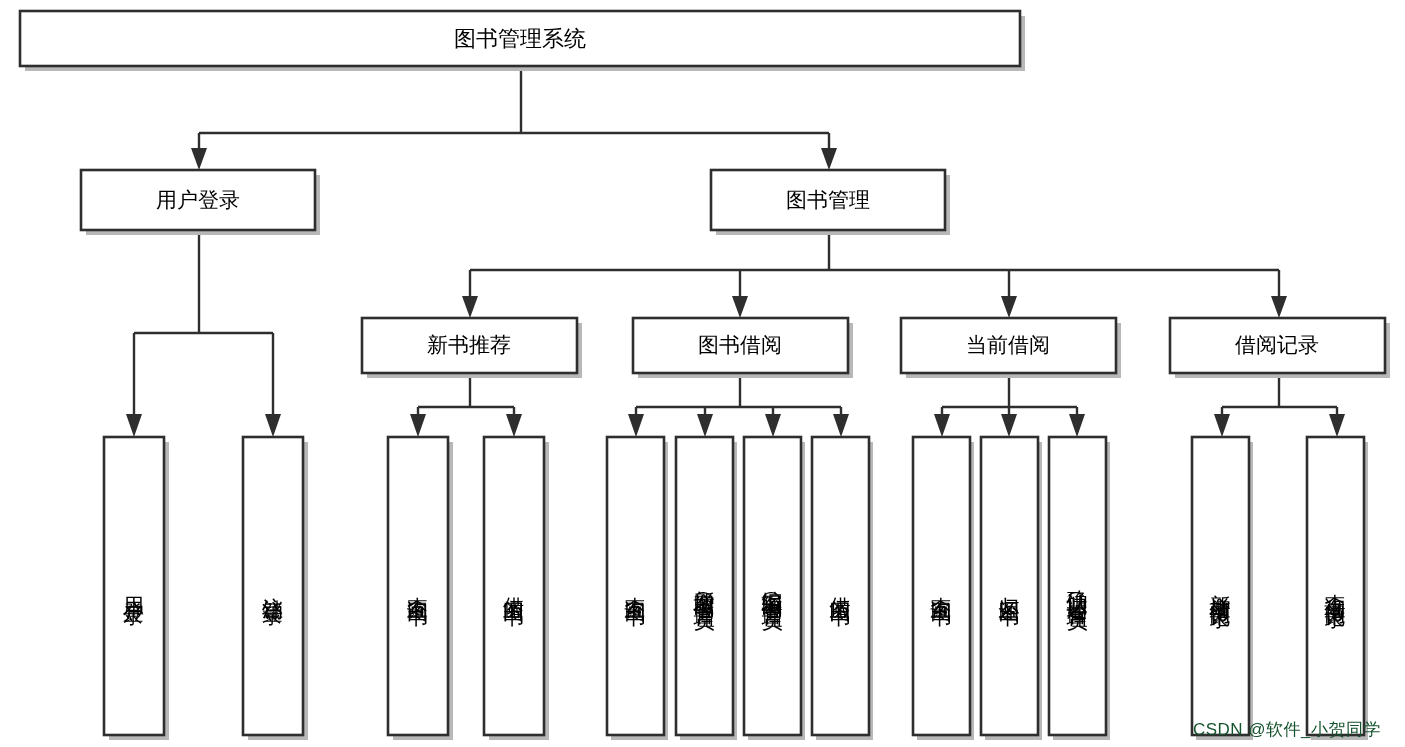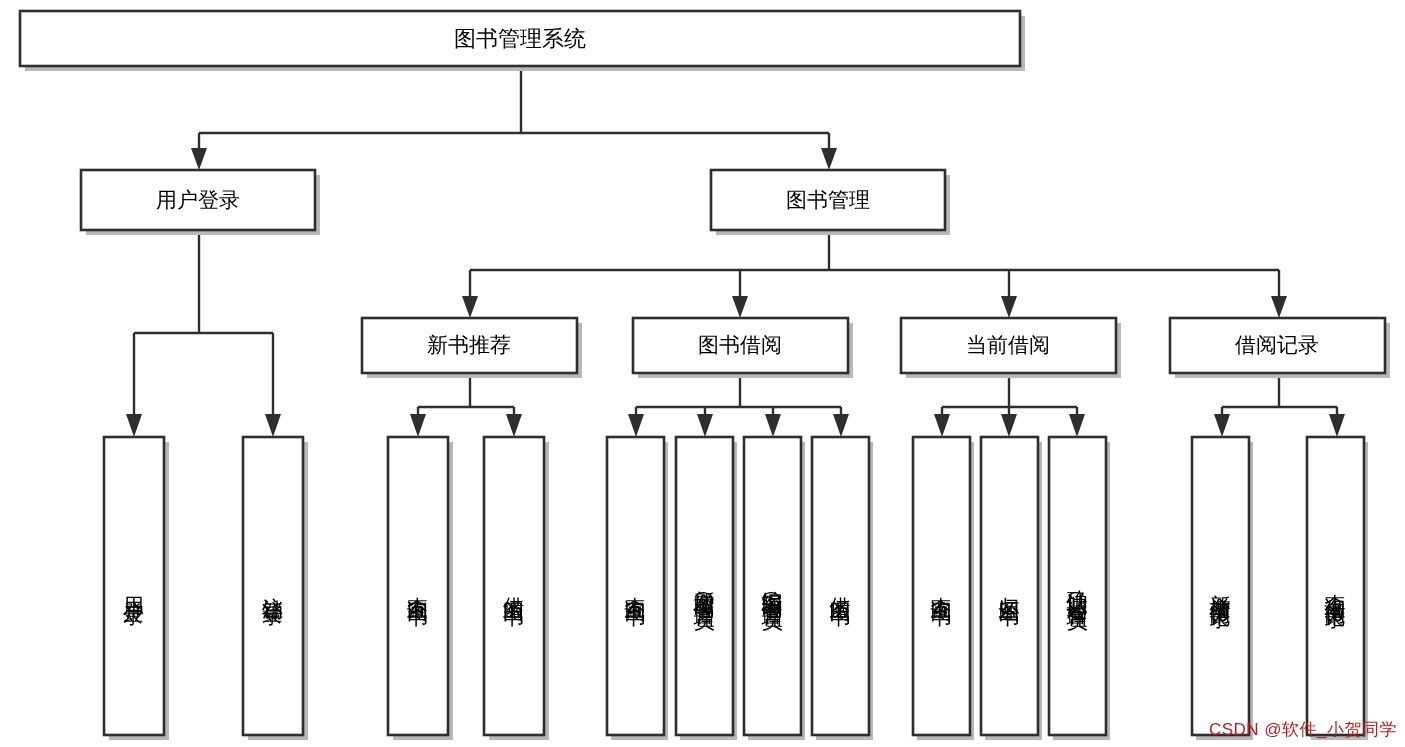--- a/index.html
+++ b/index.html
@@ -69,25 +69,25 @@
     color: #000000;
     letter-spacing: 3px;
     display: flex;
     align-items: center;
     justify-content: center;
     white-space: nowrap;
     pointer-events: none;
   }
   .watermark {
     position: absolute;
-    right: 8px;
+    right: 24px;
     bottom: 6px;
     font-family: "Liberation Sans", "DejaVu Sans", sans-serif;
     font-size: 17px;
-    color: #b91c1c;
+    color: #14532d;
     letter-spacing: 0.5px;
     white-space: nowrap;
   }
 </style>
 </head>
 <body>
 
 <div id="diagram-root">
 
   <svg class="flow-canvas" viewBox="0 0 1405 747" xmlns="http://www.w3.org/2000/svg">

